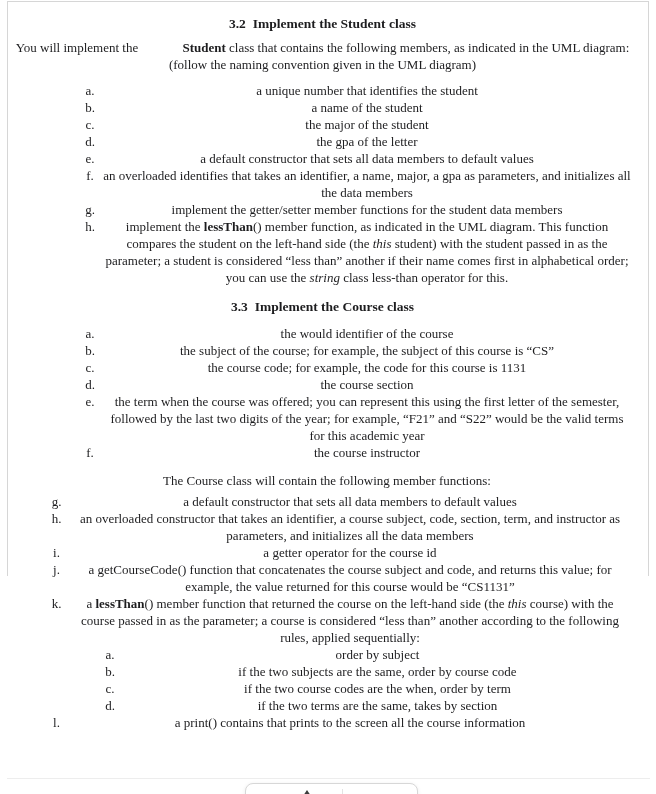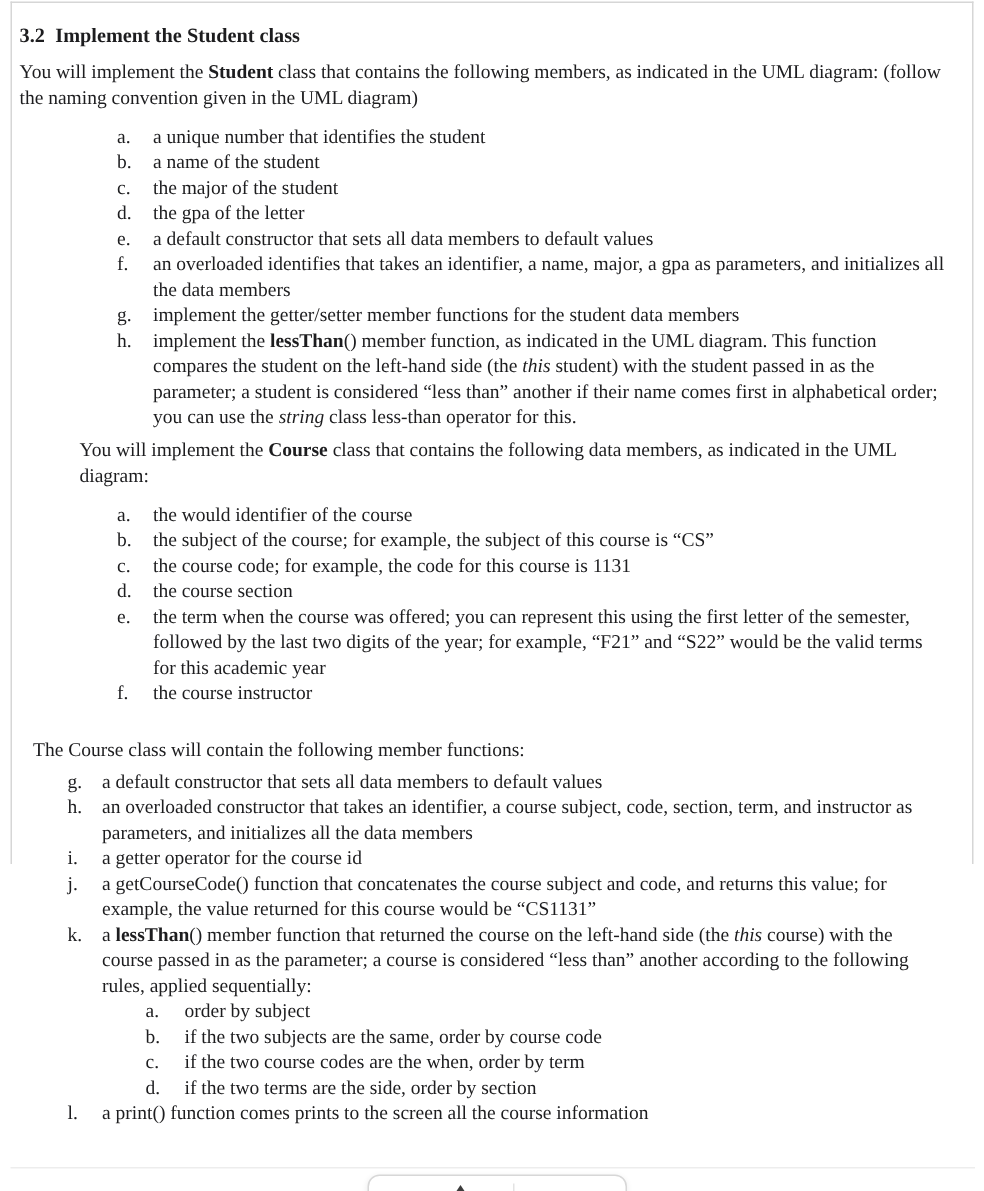--- a/index.html
+++ b/index.html
@@ -9,27 +9,28 @@
     font-family:"Liberation Serif","DejaVu Serif",serif;
     color:#1d1d1f;
     font-size:13px;line-height:17px;
     -webkit-font-smoothing:antialiased;
   }
   .page{
     position:absolute;left:7px;top:1px;width:642px;height:575px;
     box-sizing:border-box;background:#fff;
     border:1px solid #d6d6d6;border-bottom:none;
     padding:13px 16px 0 5px;
+    text-align:center;
   }
   .h{font-weight:bold;font-size:13.5px;line-height:18px;margin:0;}
   .hnum{margin-right:7px;}
   .para{margin:0;}
   .intro{margin-top:6px;}
   .intro33{margin-top:5px;margin-left:40px;}
-  .members{margin-top:21px;margin-left:9px;}
+  .members{margin-top:11px;margin-left:9px;}
   .h33{margin-top:12px;}
   .list{margin:0;}
   .list1{margin-top:9px;margin-left:65px;}
   .list2{margin-top:9px;margin-left:65px;}
   .list3{margin-top:4px;margin-left:32px;}
   .list4{margin-left:52px;}
   .li{display:flex;align-items:flex-start;}
   .m1{flex:0 0 24px;}
   .m3{flex:0 0 23px;}
   .m4{flex:0 0 26px;}
@@ -58,21 +59,21 @@
 </style>
 </head>
 <body>
 
 <div class="page">
 
   <h2 class="h">
     <span class="hnum">3.2</span><span>Implement the Student class</span>
   </h2>
 
-  <p class="para intro"><span>You will implement the </span><span style="font-weight: bold;">Student</span><span> class that contains the following members, as indicated in the UML diagram: (follow the naming convention given in the UML diagram)</span></p>
+  <p class="para intro"><span>You will implement the </span><span style="font-weight: bold; margin-left: 41px;">Student</span><span> class that contains the following members, as indicated in the UML diagram: (follow the naming convention given in the UML diagram)</span></p>
 
   <div class="list list1">
     <div class="li">
         <span class="m1">a.</span>
         <span class="t"><span>a unique number that identifies the student</span></span>
       </div>
     <div class="li">
         <span class="m1">b.</span>
         <span class="t"><span>a name of the student</span></span>
       </div>
@@ -95,22 +96,24 @@
     <div class="li">
         <span class="m1">g.</span>
         <span class="t"><span>implement the getter/setter member functions for the student data members</span></span>
       </div>
     <div class="li">
         <span class="m1">h.</span>
         <span class="t"><span>implement the </span><span style="font-weight: bold;">lessThan</span><span>() member function, as indicated in the UML diagram. This function compares the student on the left-hand side (the </span><span style="font-style: italic;">this</span><span> student) with the student passed in as the parameter; a student is considered “less than” another if their name comes first in alphabetical order; you can use the </span><span style="font-style: italic;">string</span><span> class less-than operator for this.</span></span>
       </div>
   </div>
 
+  <h2 class="h h33">
+    <span class="hnum">3.3</span><span>Implement the Course class</span>
+  </h2>
 
-  <p class="para intro33"><span>You will implement the </span><span style="font-weight: bold;">Course</span><span> class that contains the following data members, as indicated in the UML diagram:</span></p>
 
   <div class="list list2">
     <div class="li">
         <span class="m1">a.</span>
         <span class="t"><span>the would identifier of the course</span></span>
       </div>
     <div class="li">
         <span class="m1">b.</span>
         <span class="t"><span>the subject of the course; for example, the subject of this course is “CS”</span></span>
       </div>
@@ -163,26 +166,26 @@
       <div class="li">
           <span class="m4">b.</span>
           <span class="t"><span>if the two subjects are the same, order by course code</span></span>
         </div>
       <div class="li">
           <span class="m4">c.</span>
           <span class="t"><span>if the two course codes are the when, order by term</span></span>
         </div>
       <div class="li">
           <span class="m4">d.</span>
-          <span class="t"><span>if the two terms are the side, order by section</span></span>
+          <span class="t"><span>if the two terms are the same, takes by section</span></span>
         </div>
     </div>
     <div class="li">
         <span class="m3">l.</span>
-        <span class="t"><span>a </span><span style="font-weight: normal;">print</span><span>() function comes prints to the screen all the course information</span></span>
+        <span class="t"><span>a </span><span style="font-weight: normal;">print</span><span>() contains that prints to the screen all the course information</span></span>
       </div>
   </div>
 
 </div>
 
 <div class="page-break"></div>
 
 <div class="popup">
   <span class="popup-glyph"></span>
   <span class="popup-divider"></span>

